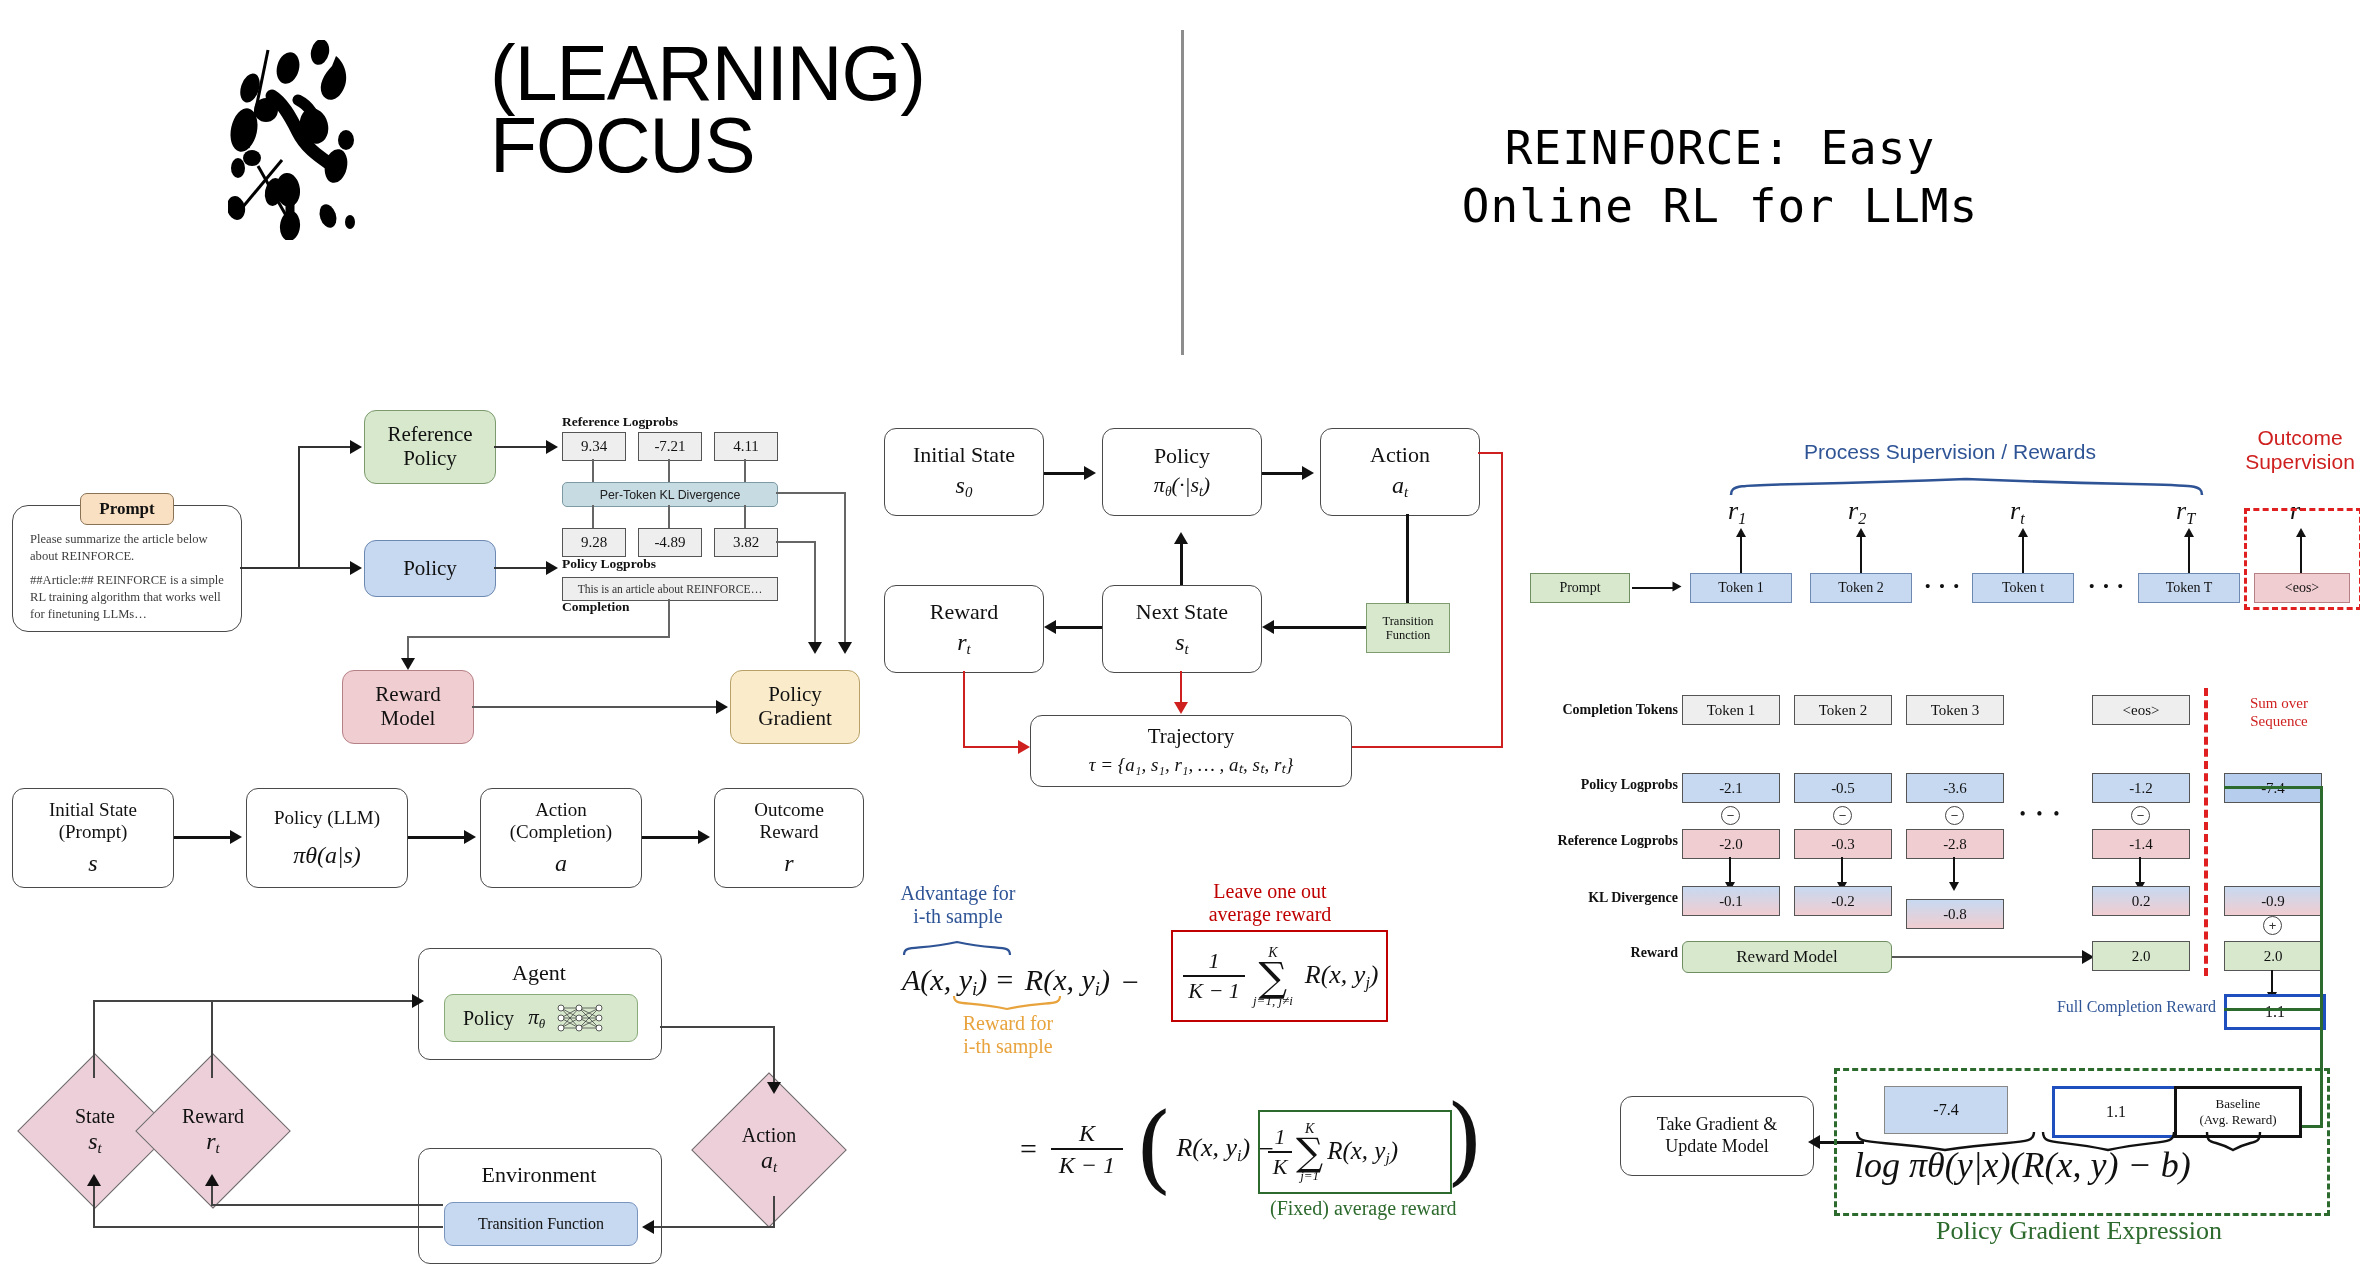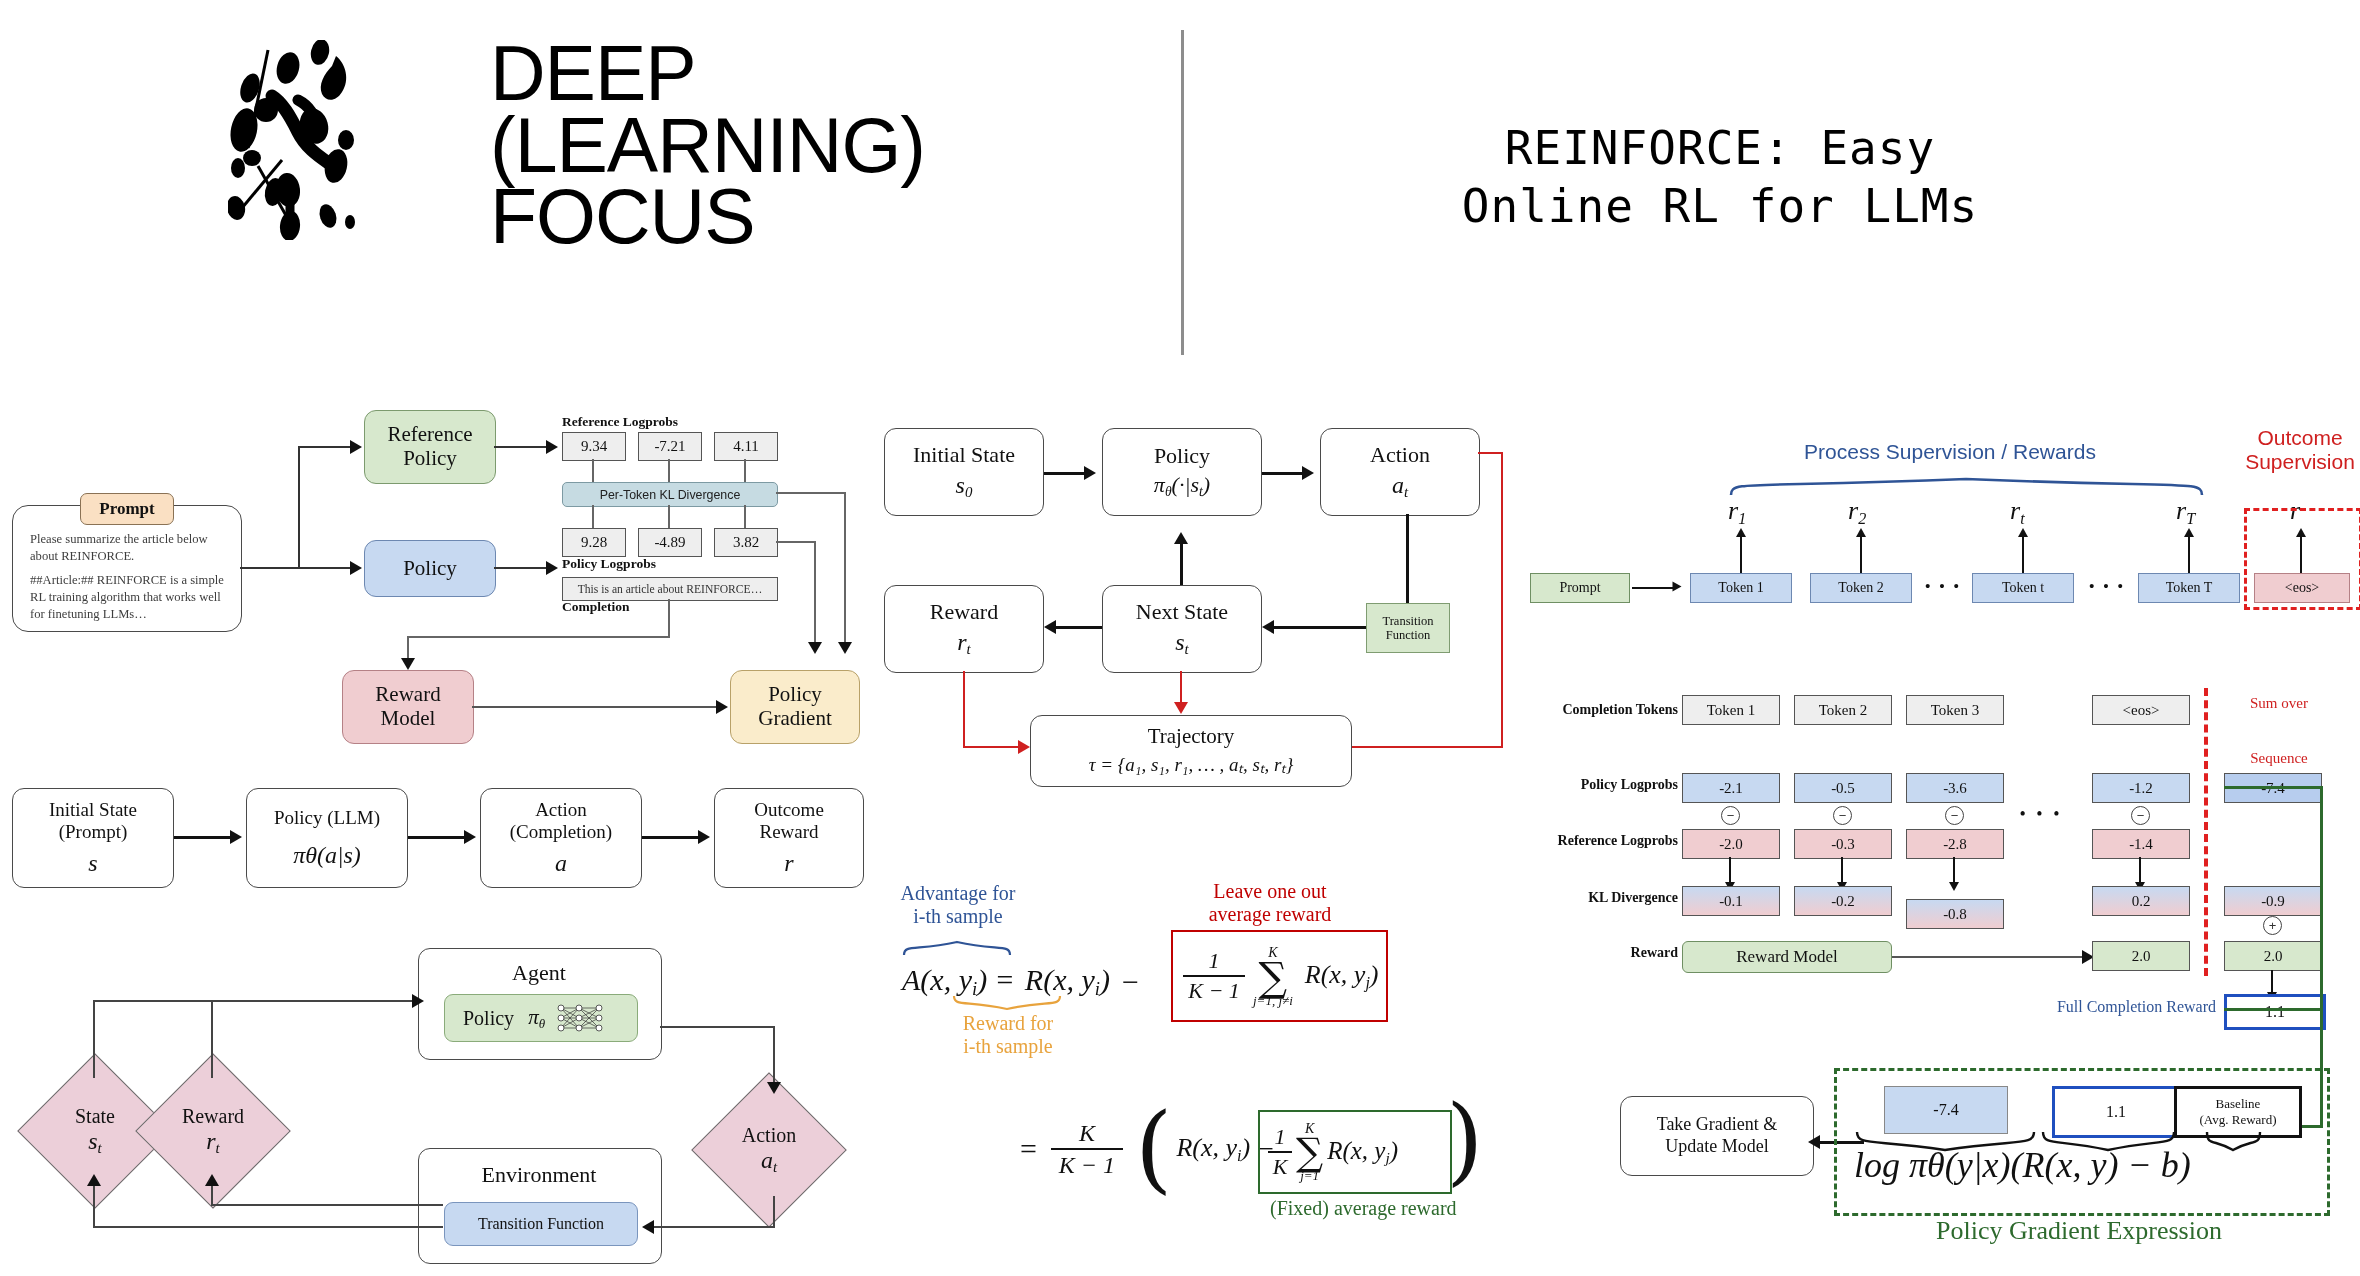--- a/index.html
+++ b/index.html
@@ -82,21 +82,20 @@
       <path d="M40 10 L20 108" stroke="#000" stroke-width="3" fill="none"></path>
       <path d="M54 120 L14 168" stroke="#000" stroke-width="3" fill="none"></path>
       <path d="M30 126 L64 186" stroke="#000" stroke-width="3" fill="none"></path>
       <path d="M62 150 L62 190" stroke="#000" stroke-width="9" fill="none"></path>
       <ellipse cx="38" cy="70" rx="12" ry="12"></ellipse>
     </g>
   </svg>
 </div>
 
 <div class="abs" id="logo-text">
-  <div>DEEP</div>
   <div>(LEARNING)</div>
   <div>FOCUS</div>
 </div>
 
 <div class="abs" id="divider"></div>
 
 <div class="abs" id="deck-title">
   <div>REINFORCE: Easy</div>
   <div>Online RL for LLMs</div>
 </div>
@@ -638,21 +637,21 @@
   <div class="abs ctr" style="left:704px;top:261px;width:96px;height:28px;background:#d7e8cd;border:1.3px solid #555;font-size:15px;">
     <span>2.0</span>
     </div>
 
   <div class="abs opc" style="left:743px;top:236px;">
     <span>+</span>
     </div>
 
   <div class="abs" style="left:684px;top:8px;width:0;height:288px;border-left:4px dashed #e02020;"></div>
 
-  <div class="abs ctr col" style="left:704px;top:14px;width:110px;color:#cf2020;font-size:15px;line-height:1.2;gap:37px;">
+  <div class="abs ctr col" style="left:704px;top:14px;width:110px;color:#cf2020;font-size:15px;line-height:1.2;">
     <div>Sum over</div>
     <div>Sequence</div>
   </div>
 
   <div class="ln lnv" style="left:751px;top:290px;height:25px;background:#111;"></div>
   <div class="ah ah-sm-d" style="left:747px;top:312px;"></div>
 
   <div class="abs" style="left:516px;top:318px;width:180px;text-align:right;color:#2f5496;font-size:16px;">
     <span>Full Completion Reward</span></div>
   <div class="abs ctr" style="left:704px;top:314px;width:96px;height:30px;background:#fff;border:3px solid #1f4fbf;font-size:16px;">

